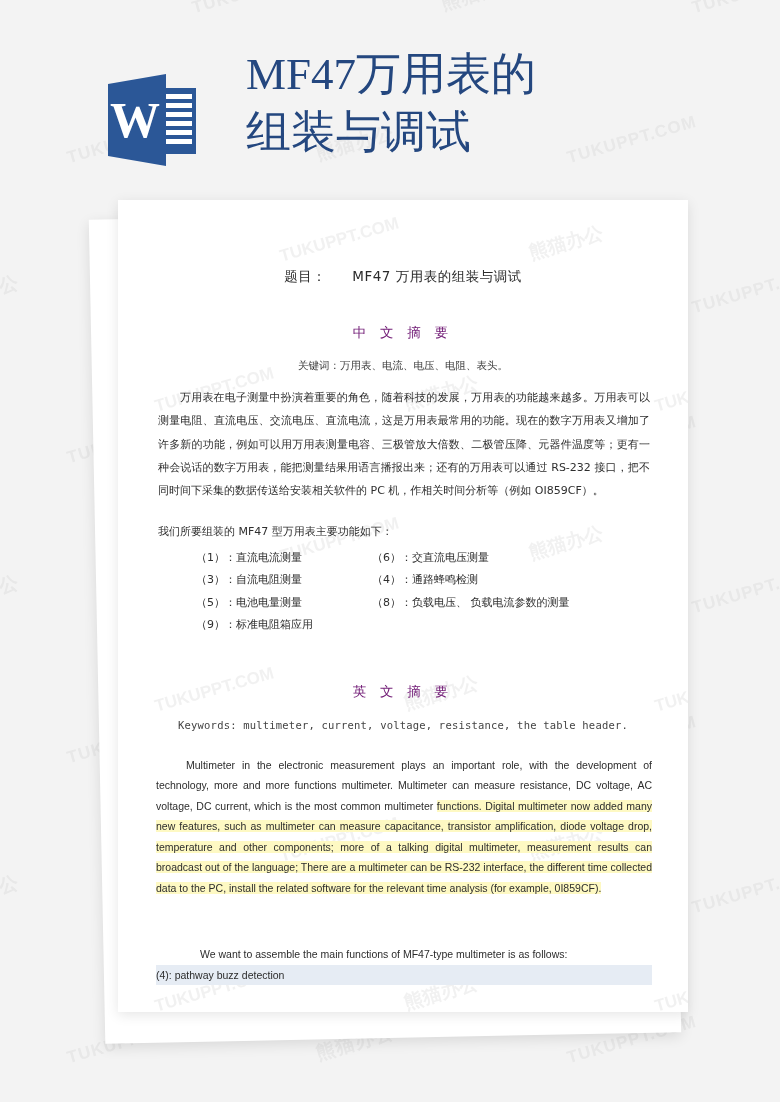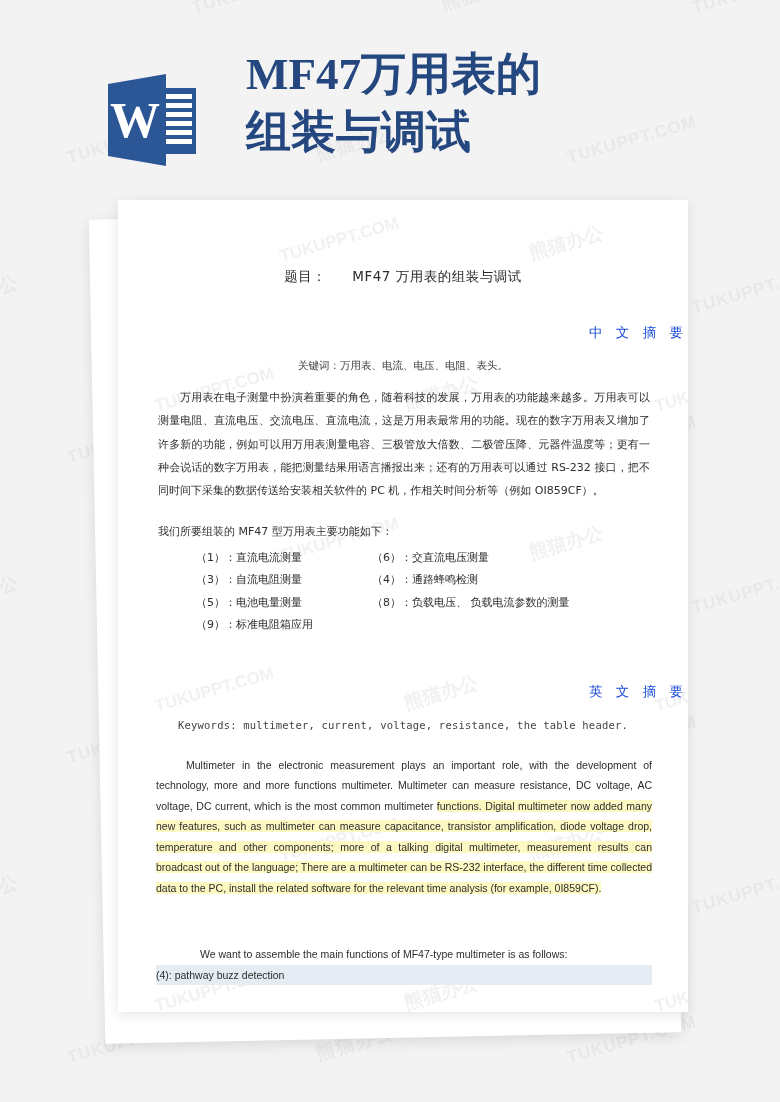--- a/index.html
+++ b/index.html
@@ -50,21 +50,21 @@
     top: 68px;
     width: 104px;
     height: 104px;
   }
   #doc-title {
     position: absolute;
     left: 246px;
     top: 46px;
     width: 430px;
     font-family: "Liberation Serif", "DejaVu Serif", serif;
-    font-weight: bold;
+    font-weight: normal;
     font-size: 45px;
     line-height: 1.28;
     color: #24477f;
     letter-spacing: 0px;
   }
   #doc-title .tline { display: block; }
 
   
   #sheet-back {
     position: absolute;
@@ -117,25 +117,25 @@
     margin-top: 68px;
     text-align: center;
     font-family: "DejaVu Sans", sans-serif;
     font-size: 13.5px;
     color: #2a2a2a;
     letter-spacing: 0.5px;
   }
   #topic-line .topic-label { margin-right: 26px; }
 
   .section-head {
-    text-align: right;
-    font-family: Liberation Serif, serif;
+    text-align: center;
+    font-family: Liberation Sans, sans-serif;
     font-size: 13.5px;
     letter-spacing: 5px;
-    color: #1d4ed8;
+    color: #701a75;
   }
   #cn-abstract-head { margin-top: 38px; }
   #en-abstract-head { margin-top: 46px; font-size: 13.5px; }
 
   #cn-keywords {
     text-align: center;
     font-family: Liberation Mono, monospace;
     font-size: 10.5px;
     color: #3a3a3a;
     margin-top: 17px;

